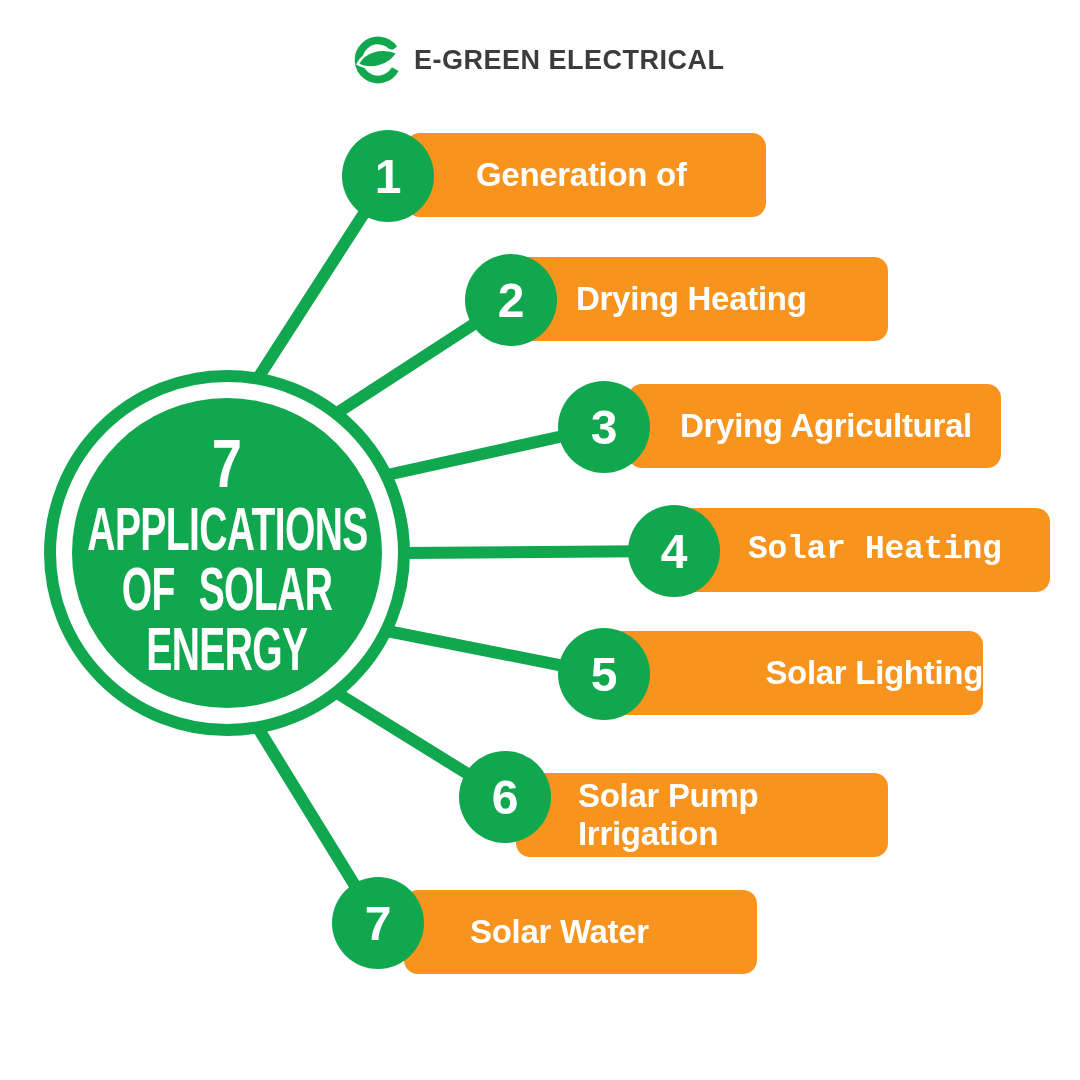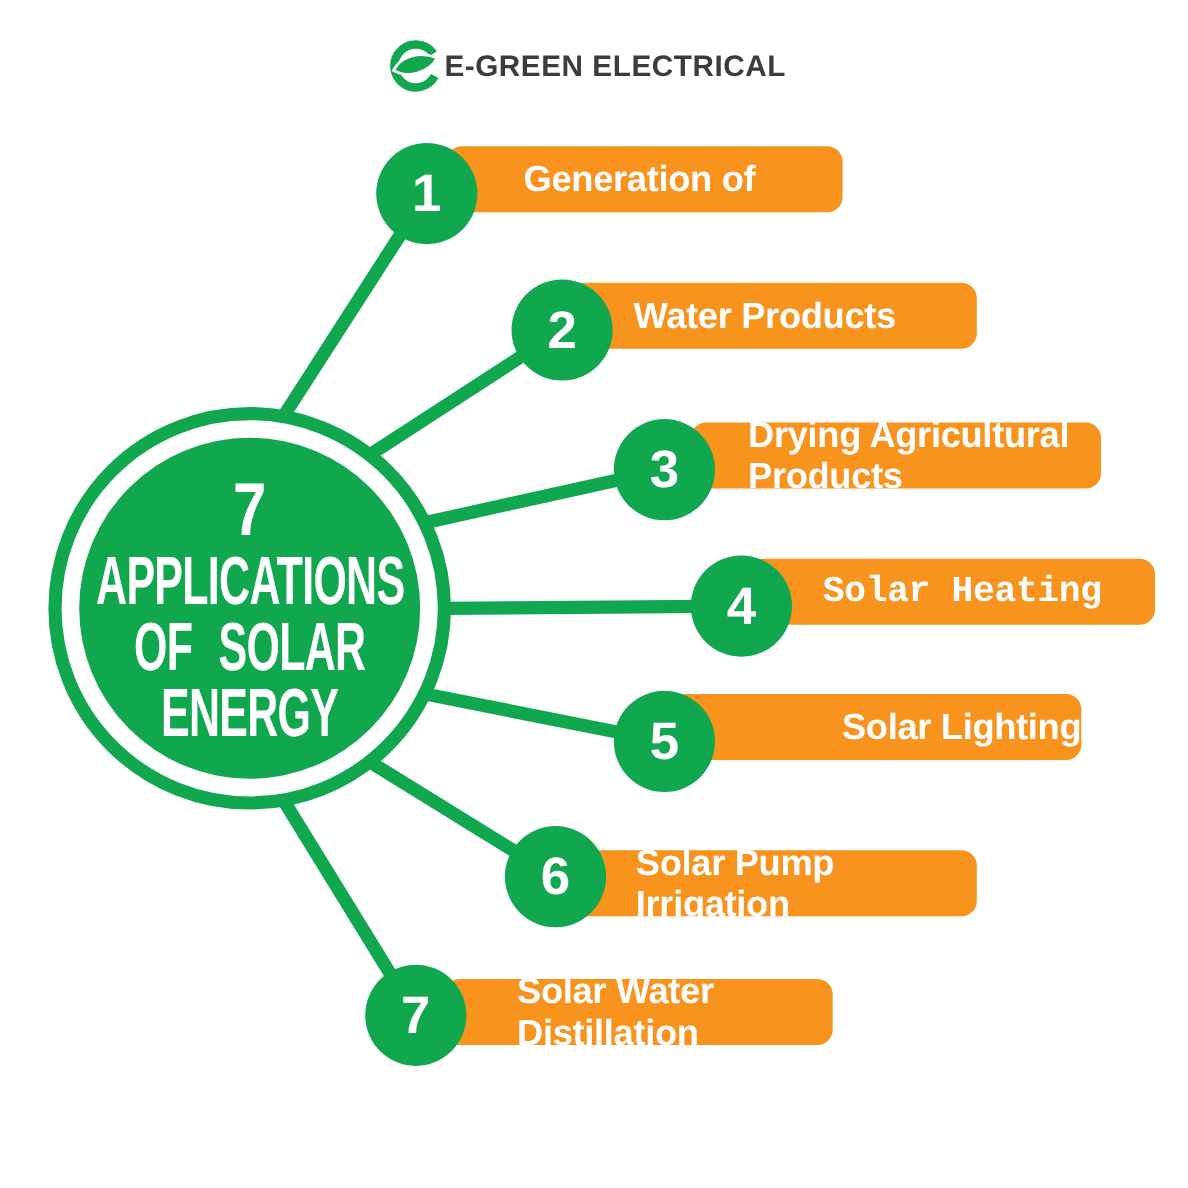--- a/index.html
+++ b/index.html
@@ -7,21 +7,21 @@
     --orange:#F8941E;
     --brand-text:#3C3C3C;
     --label-text:#FFFFFF;
   }
   html,body{margin:0;padding:0;background:#fff;}
   .canvas{
     position:relative;width:1080px;height:1080px;background:#FFFFFF;
     overflow:hidden;font-family:"Liberation Sans",sans-serif;
   }
   
-  .brand-header{position:absolute;left:352px;top:34px;display:flex;align-items:center;gap:0;}
+  .brand-header{position:absolute;left:352px;top:34px;display:flex;align-items:center;gap:10px;}
   .brand-logo{width:52px;height:52px;display:block;}
   .brand-name{
     font-size:27px;font-weight:bold;color:var(--brand-text);
     letter-spacing:0.5px;line-height:28px;white-space:nowrap;
   }
   
   .connectors{position:absolute;left:0;top:0;width:1080px;height:1080px;z-index:1;}
   .connectors line{stroke:var(--green);stroke-width:12;stroke-linecap:round;}
   
   .hub-ring{
@@ -34,21 +34,21 @@
     border-radius:50%;background:var(--green);z-index:3;
     display:flex;flex-direction:column;align-items:center;justify-content:center;
     color:var(--label-text);text-align:center;
   }
   .hub span{display:block;white-space:nowrap;font-weight:bold;}
   .hub-num{font-size:68px;line-height:72px;transform:scaleX(0.8);}
   .hub-line{font-size:62px;line-height:60px;transform:scaleX(0.63);letter-spacing:-1px;}
   .hub-line.spaced{word-spacing:0.35em;}
   
   .bar{
-    position:absolute;height:60px;background:var(--orange);border-radius:14px;
+    position:absolute;height:84px;background:var(--orange);border-radius:14px;
     z-index:2;display:flex;flex-direction:column;justify-content:center;
     color:var(--label-text);font-weight:bold;font-size:33px;line-height:38px;
     letter-spacing:-0.3px;white-space:nowrap;box-sizing:border-box;
   }
   
   .numcircle{
     position:absolute;width:92px;height:92px;border-radius:50%;
     background:var(--green);z-index:4;
     display:flex;align-items:center;justify-content:center;
     color:var(--label-text);font-size:48px;font-weight:bold;
@@ -86,30 +86,29 @@
   </div>
 
   <div class="bar" style="left:406px;top:133px;width:360px;padding-left:70px;">
     <span>Generation of</span>
   </div>
   <div class="numcircle" style="left:342px;top:130px;">
     <span>1</span>
   </div>
 
   <div class="bar" style="left:516px;top:257px;width:372px;padding-left:60px;">
-    <span>Water Products</span>
+    <span>Drying Heating</span>
       <span></span>
   </div>
   <div class="numcircle" style="left:465px;top:254px;">
     <span>2</span>
   </div>
 
   <div class="bar" style="left:628px;top:384px;width:373px;padding-left:52px;">
     <span>Drying Agricultural</span>
-      <span>Products</span>
   </div>
   <div class="numcircle" style="left:558px;top:381px;">
     <span>3</span>
   </div>
 
   <div class="bar" style="left:680px;top:508px;width:370px;padding-left:68px;font-family:Liberation Mono, monospace;">
     <span>Solar Heating</span>
       <span></span>
   </div>
   <div class="numcircle" style="left:628px;top:505px;">
@@ -127,19 +126,18 @@
   <div class="bar" style="left:516px;top:773px;width:372px;padding-left:62px;">
     <span>Solar Pump</span>
       <span>Irrigation</span>
   </div>
   <div class="numcircle" style="left:459px;top:751px;">
     <span>6</span>
   </div>
 
   <div class="bar" style="left:404px;top:880px;width:353px;padding-left:66px;margin-top:10px;">
     <span>Solar Water</span>
-      <span>Distillation</span>
   </div>
   <div class="numcircle" style="left:332px;top:877px;">
     <span>7</span>
   </div>
 
 </div>
 
 </body></html>

